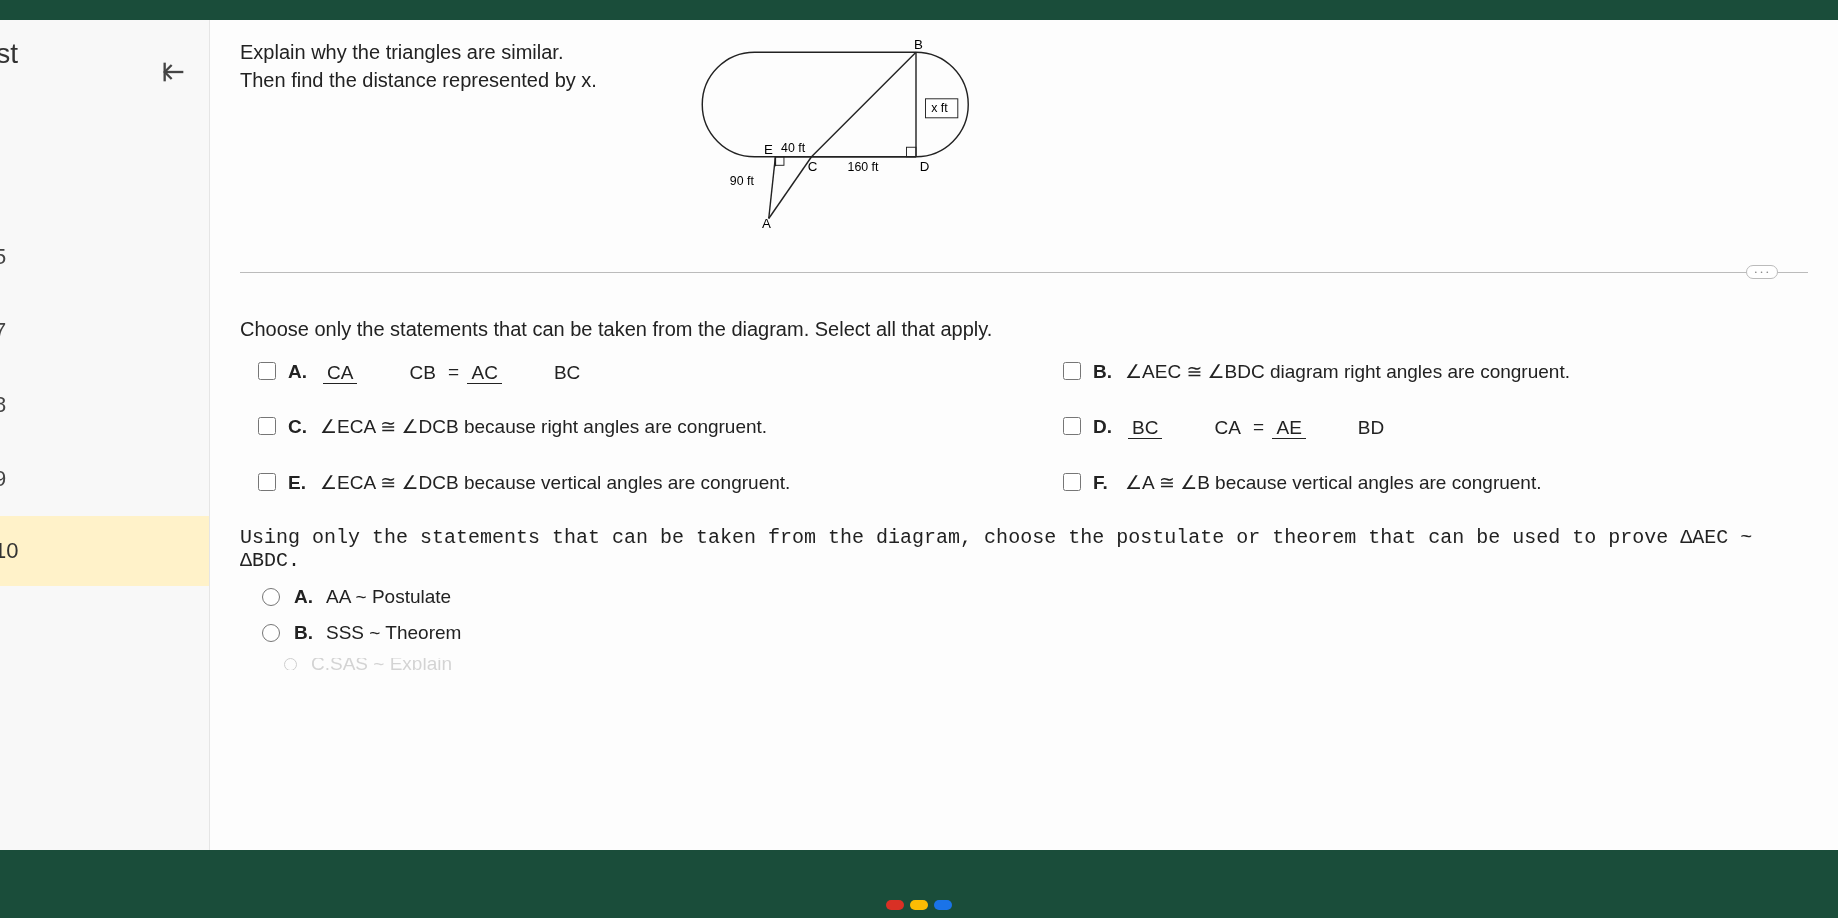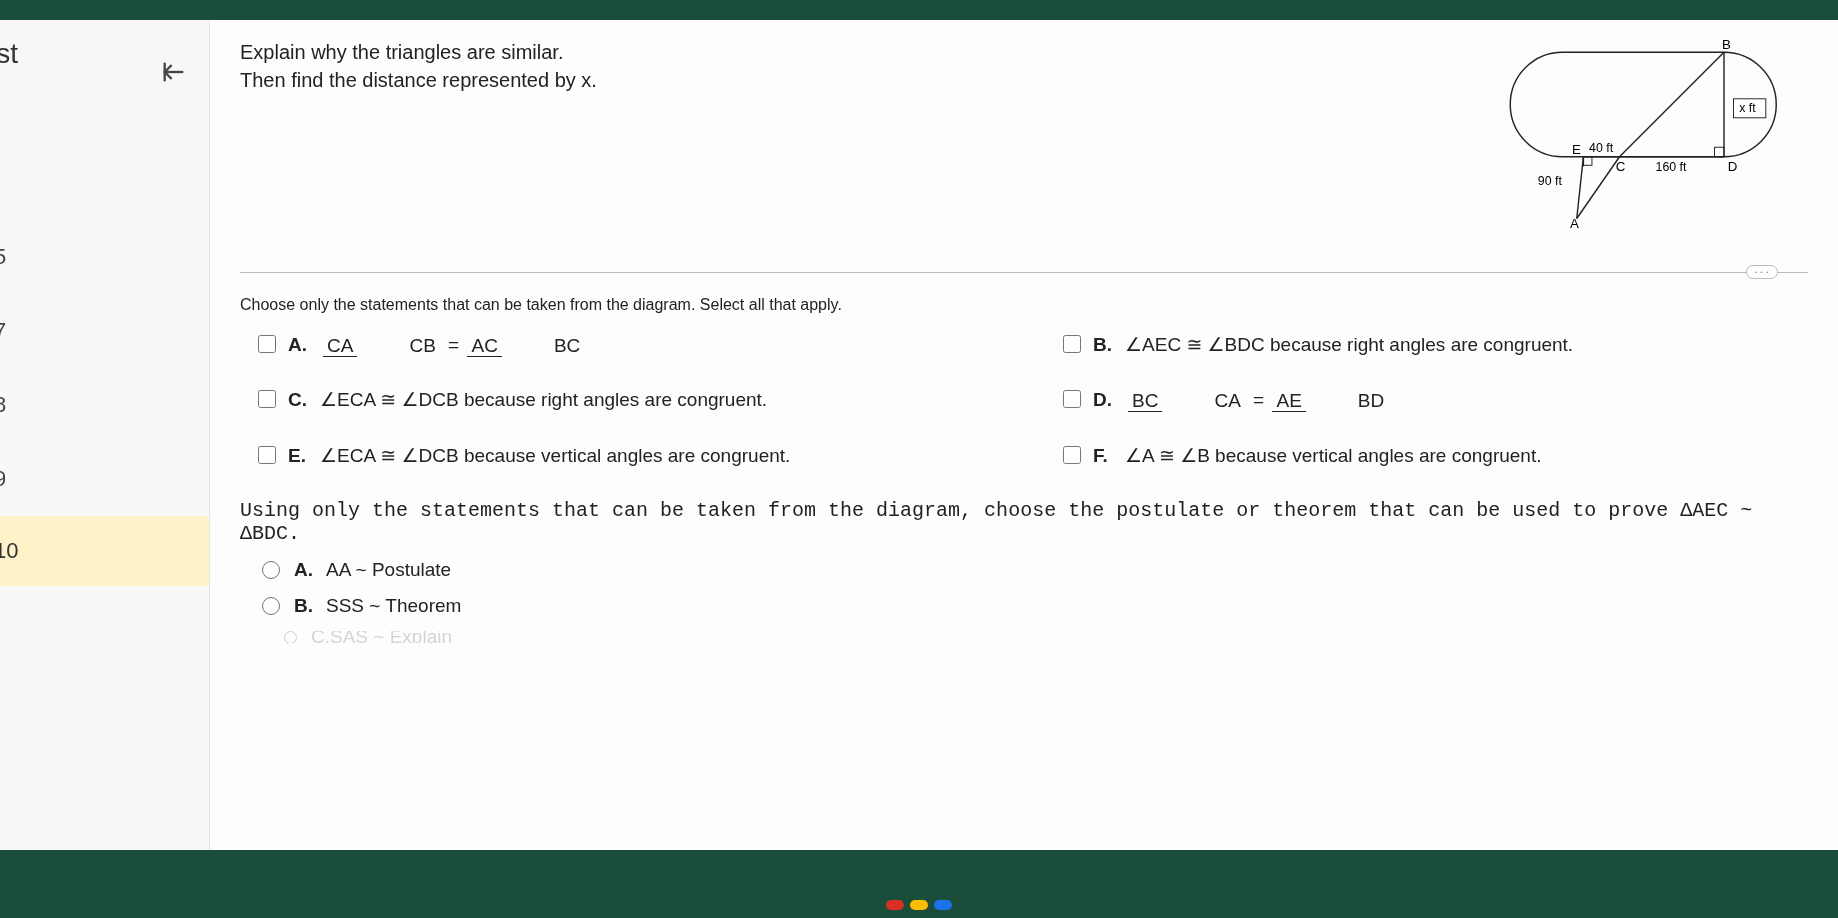--- a/index.html
+++ b/index.html
@@ -55,21 +55,20 @@
   }
   .content {
     flex: 1;
     padding: 18px 30px 0 30px;
     position: relative;
     color: #222;
   }
   .prompt-row {
     display: flex;
     align-items: flex-start;
-    justify-content: space-between;
   }
   .prompt-text {
     font-size: 20px;
     line-height: 1.4;
     width: 420px;
   }
   .diagram-wrap {
     margin-left: 20px;
   }
   .diagram {
@@ -96,22 +95,22 @@
     border: 1px solid #bbb;
     border-radius: 8px;
     background: #fff;
     font-size: 6px;
     text-align: center;
     line-height: 12px;
     color: #888;
     letter-spacing: 1px;
   }
   .instruction {
-    font-size: 16px;
-    margin-top: 14px;
+    font-size: 20px;
+    margin-top: 36px;
     margin-bottom: 18px;
   }
   .options-grid {
     display: grid;
     grid-template-columns: 1fr 1fr;
     column-gap: 60px;
     row-gap: 28px;
     padding-left: 18px;
   }
   .opt {
@@ -262,21 +261,21 @@
         <span>
           <span class="frac"><span class="num">CA</span><span class="den">CB</span></span>
           <span>=</span>
           <span class="frac"><span class="num">AC</span><span class="den">BC</span></span>
         </span>
       </label>
 
       <label class="opt">
         <input type="checkbox" style="">
         <span class="letter">B.</span>
-        <span>∠AEC ≅ ∠BDC because right angles are congruent.</span>
+        <span>∠AEC ≅ ∠BDC diagram right angles are congruent.</span>
       </label>
 
       <label class="opt">
         <input type="checkbox" style="">
         <span class="letter">C.</span>
         <span>∠ECA ≅ ∠DCB because right angles are congruent.</span>
       </label>
 
       <label class="opt">
         <input type="checkbox" style="">

